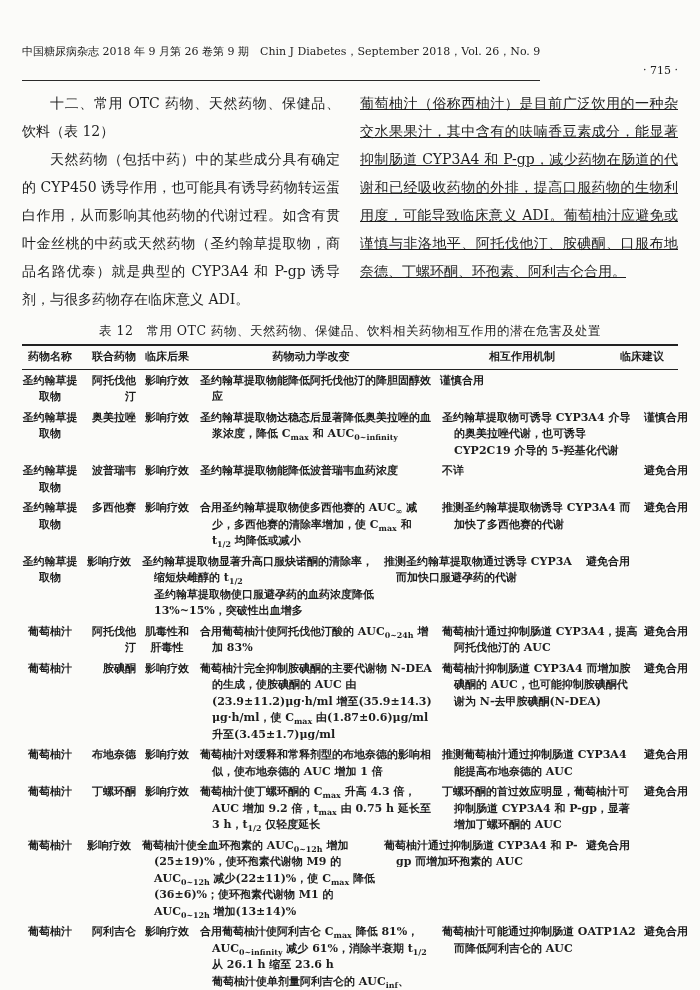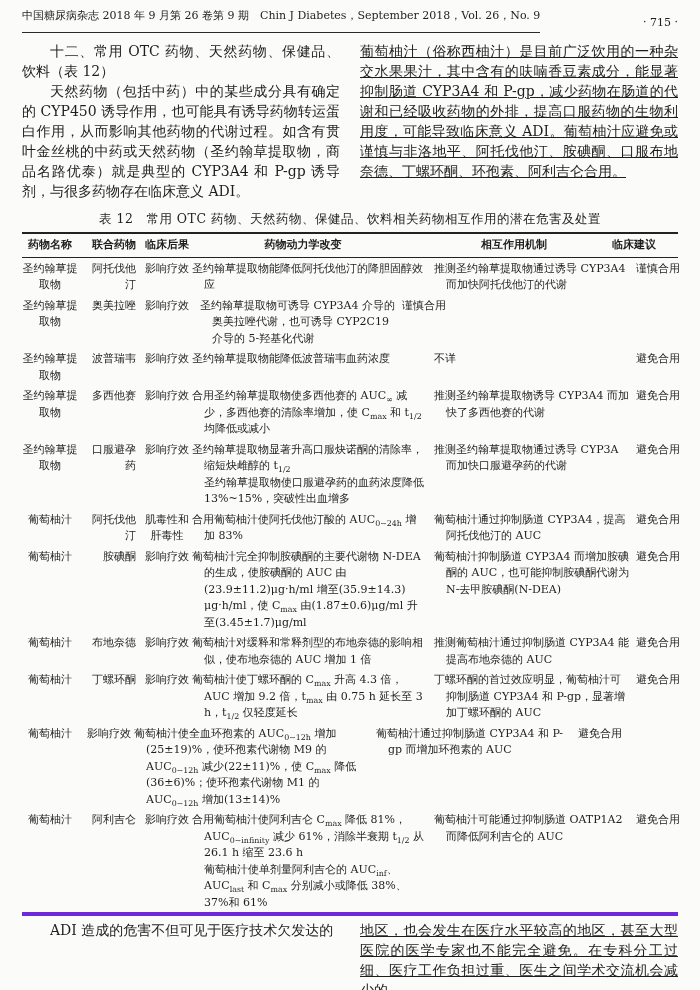--- a/index.html
+++ b/index.html
@@ -6,41 +6,41 @@
   body{
     width:700px;height:990px;overflow:hidden;
     background:#fbfbf9;color:#1e1e1e;
     font-family:"DejaVu Serif","Liberation Serif",serif;
   }
   .page{padding:8px 22px 0 22px;box-sizing:border-box;}
 
   
   .runhead{display:flex;justify-content:space-between;align-items:flex-end;
     font-size:11px;line-height:16px;margin-bottom:8px;}
-  .runhead .jline{border-bottom:1.5px solid #2a2a2a;padding-bottom:8px;}
+  .runhead .jline{border-bottom:1.5px solid #2a2a2a;padding-bottom:20px;margin-top:36px;}
   .runhead .pageno{padding-bottom:2px;}
 
   
   .cols{display:flex;gap:20px;}
-  .col{width:318px;font-size:14px;line-height:20px;text-align:justify;}
+  .col{width:318px;font-size:14px;line-height:28px;text-align:justify;}
   .col p{margin:0;text-indent:2em;}
   .col p.noindent{text-indent:0;text-decoration:underline;}
 
   
   .tbl-caption{text-align:center;font-weight:normal;font-size:12.5px;
     margin:10px 0 4px 0;letter-spacing:.5px;}
   .tbl{border-top:2px solid #222;border-bottom:4px solid #6d28d9;
     font-size:11px;line-height:16.5px;}
   .thead{display:flex;border-bottom:1px solid #222;font-weight:bold;
     padding:3px 0;}
-  .trow{display:flex;padding:1px 0;margin-top:2px;}
+  .trow{display:flex;padding:1px 0;margin-top:2px;font-weight:bold;}
   .c1{width:56px;text-align:center;flex-shrink:0;}
   .c2{width:52px;text-align:right;flex-shrink:0;margin-left:6px;}
   .c3{width:50px;text-align:center;flex-shrink:0;margin-left:6px;}
-  .c4{width:222px;flex-shrink:0;padding-left:12px;
+  .c4{width:222px;flex-shrink:0;margin-left:8px;padding-left:12px;
     text-indent:-12px;white-space:pre-line;}
   .c5{width:184px;flex-shrink:0;margin-left:8px;padding-left:12px;
     text-indent:-12px;white-space:pre-line;}
   .c6{width:56px;text-align:left;flex-shrink:0;margin-left:6px;}
   .thead .c4,.thead .c5{text-align:center;padding-left:0;text-indent:0;}
   sub{font-size:0.72em;line-height:1;}
 
   
   .conclusion{margin-top:4px;}
   .conclusion .heading{font-family:"DejaVu Sans","Liberation Sans",sans-serif;
@@ -76,28 +76,28 @@
       <span class="c4">药物动力学改变</span>
       <span class="c5">相互作用机制</span>
       <span class="c6">临床建议</span>
     </div>
     <div>
     <div class="trow">
       <span class="c1">圣约翰草提取物</span>
       <span class="c2">阿托伐他汀</span>
       <span class="c3">影响疗效</span>
       <span class="c4">圣约翰草提取物能降低阿托伐他汀的降胆固醇效应</span>
-      <span class="c5">推测圣约翰草提取物通过诱导 CYP3A4 而加快阿托伐他汀的代谢</span>
       <span class="c6">谨慎合用</span>
     </div>
 
     <div class="trow">
       <span class="c1">圣约翰草提取物</span>
       <span class="c2">奥美拉唑</span>
       <span class="c3">影响疗效</span>
+      <span class="c4">圣约翰草提取物达稳态后显著降低奥美拉唑的血浆浓度，降低 C<sub>max</sub> 和 AUC<sub>0~infinity</sub></span>
       <span class="c5">圣约翰草提取物可诱导 CYP3A4 介导的奥美拉唑代谢，也可诱导 CYP2C19 介导的 5-羟基化代谢</span>
       <span class="c6">谨慎合用</span>
     </div>
 
     <div class="trow">
       <span class="c1">圣约翰草提取物</span>
       <span class="c2">波普瑞韦</span>
       <span class="c3">影响疗效</span>
       <span class="c4">圣约翰草提取物能降低波普瑞韦血药浓度</span>
       <span class="c5">不详</span>
@@ -108,21 +108,20 @@
       <span class="c1">圣约翰草提取物</span>
       <span class="c2">多西他赛</span>
       <span class="c3">影响疗效</span>
       <span class="c4">合用圣约翰草提取物使多西他赛的 AUC<sub>∞</sub> 减少，多西他赛的清除率增加，使 C<sub>max</sub> 和 t<sub>1/2</sub> 均降低或减小</span>
       <span class="c5">推测圣约翰草提取物诱导 CYP3A4 而加快了多西他赛的代谢</span>
       <span class="c6">避免合用</span>
     </div>
 
     <div class="trow">
       <span class="c1">圣约翰草提取物</span>
-      <span class="c2">口服避孕药</span>
       <span class="c3">影响疗效</span>
       <span class="c4">圣约翰草提取物显著升高口服炔诺酮的清除率，缩短炔雌醇的 t<sub>1/2</sub>
 圣约翰草提取物使口服避孕药的血药浓度降低 13%~15%，突破性出血增多</span>
       <span class="c5">推测圣约翰草提取物通过诱导 CYP3A 而加快口服避孕药的代谢</span>
       <span class="c6">避免合用</span>
     </div>
 
     <div class="trow">
       <span class="c1">葡萄柚汁</span>
       <span class="c2">阿托伐他汀</span>

